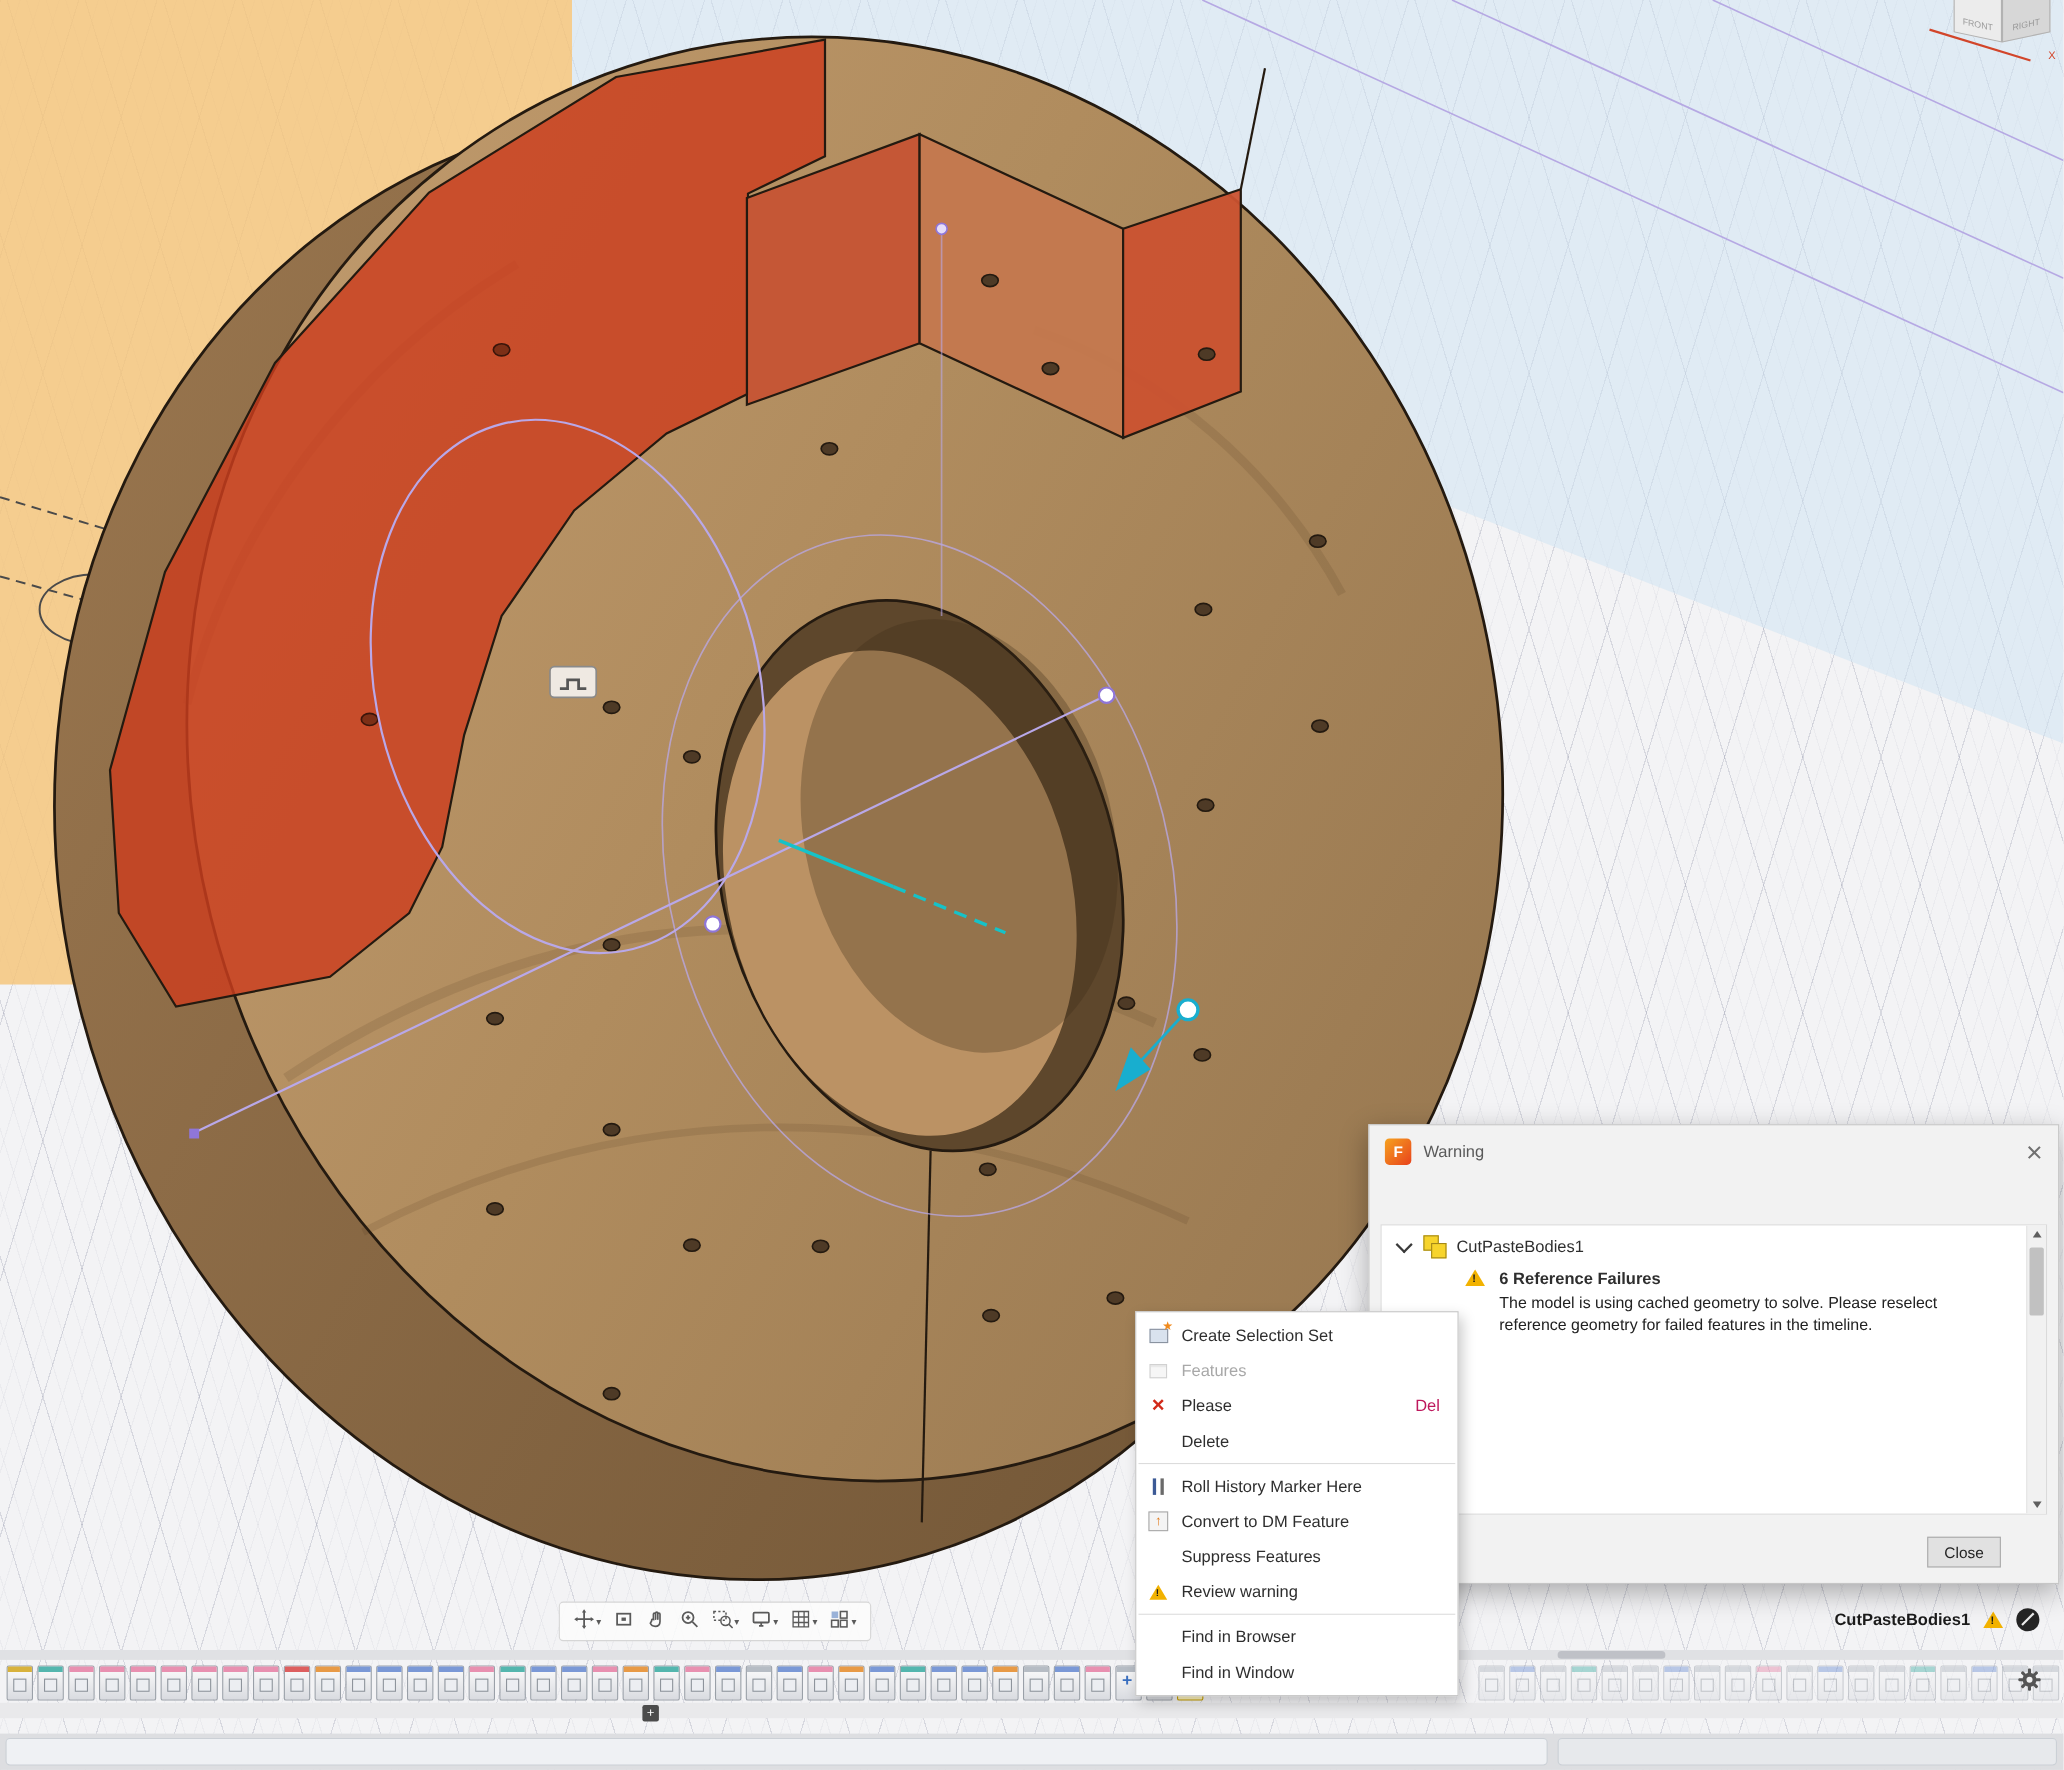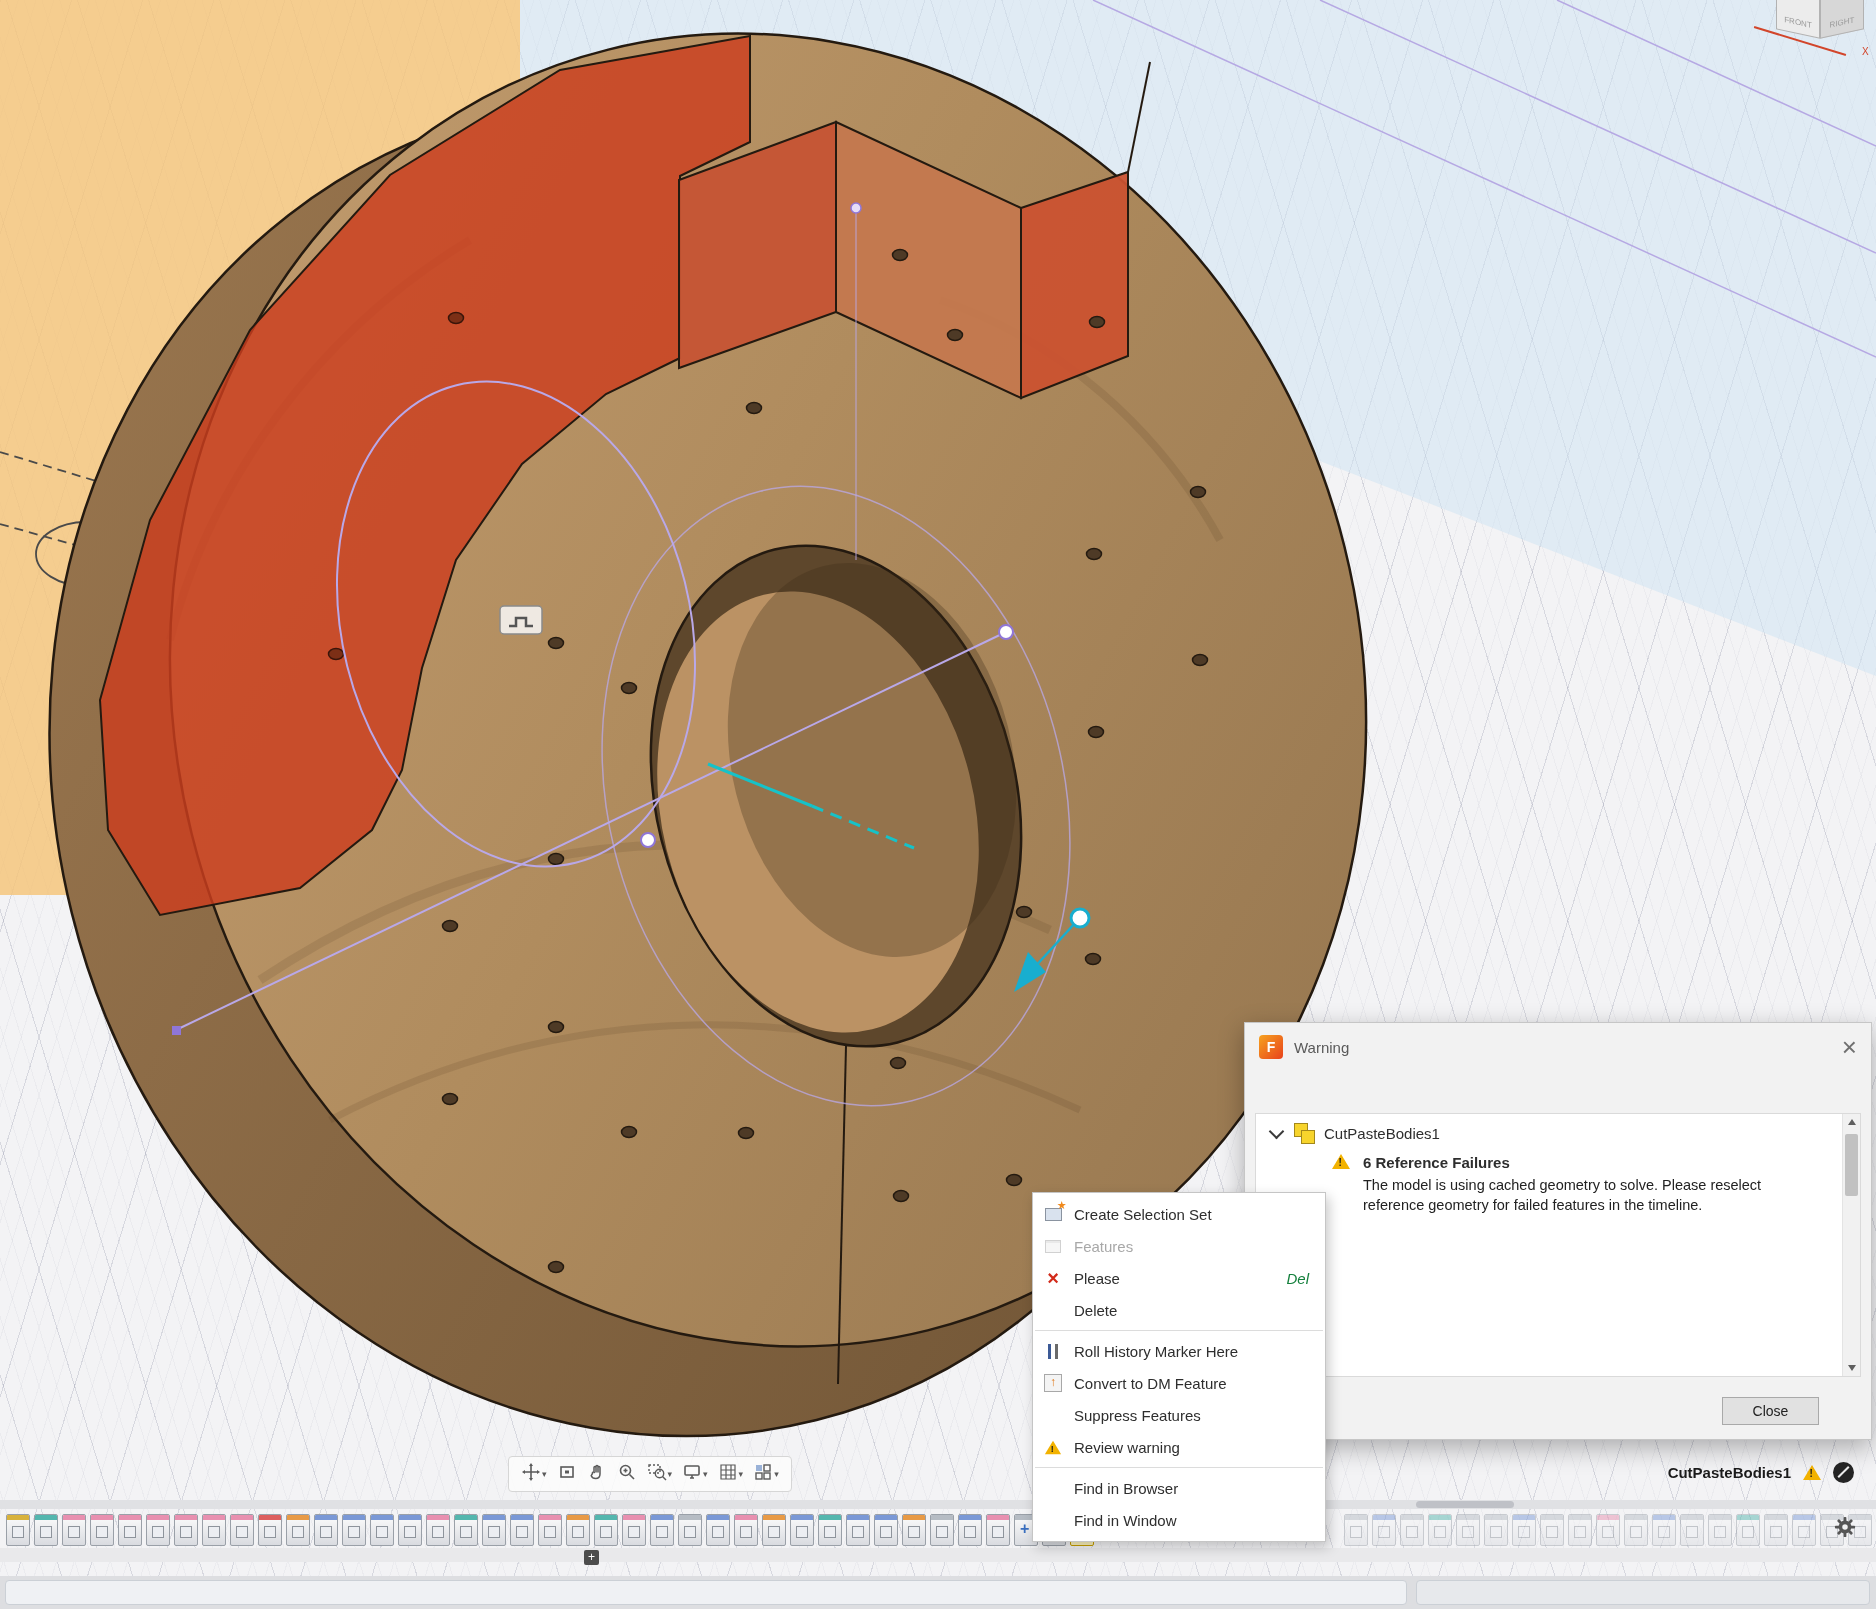--- a/index.html
+++ b/index.html
@@ -90,32 +90,32 @@
   .wd-fail-title{font-weight:bold;margin-bottom:4px;font-size:15px;}
   .wd-fail-body{font-size:14.5px;line-height:1.38;color:#222;max-width:452px;}
   .wd-body-row{display:flex;align-items:center;gap:13px;padding:5px 0 5px 104px;position:relative;}
   .wd-body-row.selected::before{content:"";position:absolute;left:90px;right:3px;top:0;bottom:0;border:1px solid #8a9096;}
   .wd-scrollbar{width:17px;background:#f1f1f1;border-left:1px solid #e4e4e4;position:relative;flex:0 0 auto;}
   .sb-up,.sb-down{position:absolute;left:0;width:17px;height:16px;display:flex;align-items:center;justify-content:center;}
   .sb-up{top:0}.sb-down{bottom:0}
   .sb-arrow-up{width:0;height:0;border-left:4px solid transparent;border-right:4px solid transparent;border-bottom:6px solid #5f5f5f;}
   .sb-arrow-down{width:0;height:0;border-left:4px solid transparent;border-right:4px solid transparent;border-top:6px solid #5f5f5f;}
   .sb-thumb{position:absolute;left:2px;top:20px;width:13px;height:62px;background:#c1c1c1;border-radius:2px;}
-  .wd-close-btn{position:absolute;right:52px;bottom:14px;width:97px;height:28px;background:#e1e1e1;
+  .wd-close-btn{position:absolute;right:52px;bottom:14px;width:67px;height:28px;background:#e1e1e1;
     border:1px solid #a9a9a9;font-size:14px;color:#222;font-family:inherit;}
 
   
   .context-menu{position:absolute;left:1032px;top:1192px;width:294px;background:#fff;border:1px solid #c5c5c5;
     box-shadow:3px 5px 12px rgba(0,0,0,0.22);z-index:30;padding:5px 0;font-size:15px;color:#2e2e2e;box-sizing:border-box;}
   .cm-item{display:flex;align-items:center;height:32px;padding:0 16px 0 10px;gap:11px;}
   .cm-item.disabled{color:#a8a8a8;}
   .cm-icon{width:20px;height:20px;flex:0 0 20px;display:flex;align-items:center;justify-content:center;}
   .cm-item.disabled .cm-icon{opacity:.45;}
   .cm-label{flex:1;white-space:nowrap;}
-  .cm-shortcut{color:#15803d;font-style:italic;}
+  .cm-shortcut{color:#be185d;}
   .cm-sep{height:1px;background:#dcdcdc;margin:4px 2px;}
   .ic-del{color:#d22a1a;font-weight:bold;font-size:20px;line-height:1;}
   .ic-selset{width:15px;height:11px;background:#d9e2ee;border:1px solid #8a93a0;position:relative;display:inline-block;}
   .ic-selset .star{position:absolute;right:-6px;top:-10px;color:#f08a1d;font-size:11px;}
   .ic-config{width:14px;height:11px;background:#ececec;border:1px solid #9a9a9a;display:inline-block;
              box-shadow:inset 0 2px 0 #cfcfcf;}
   .ic-roll{width:14px;height:15px;position:relative;display:inline-block;}
   .ic-roll::before{content:"";position:absolute;left:2px;top:0;width:3px;height:15px;background:#3c5a96;}
   .ic-roll::after{content:"";position:absolute;right:2px;top:0;width:3px;height:15px;background:#6a6a6a;}
   .ic-dm{width:16px;height:16px;background:#f4f4f4;border:1px solid #a8a8a8;color:#e07818;font-weight:bold;

